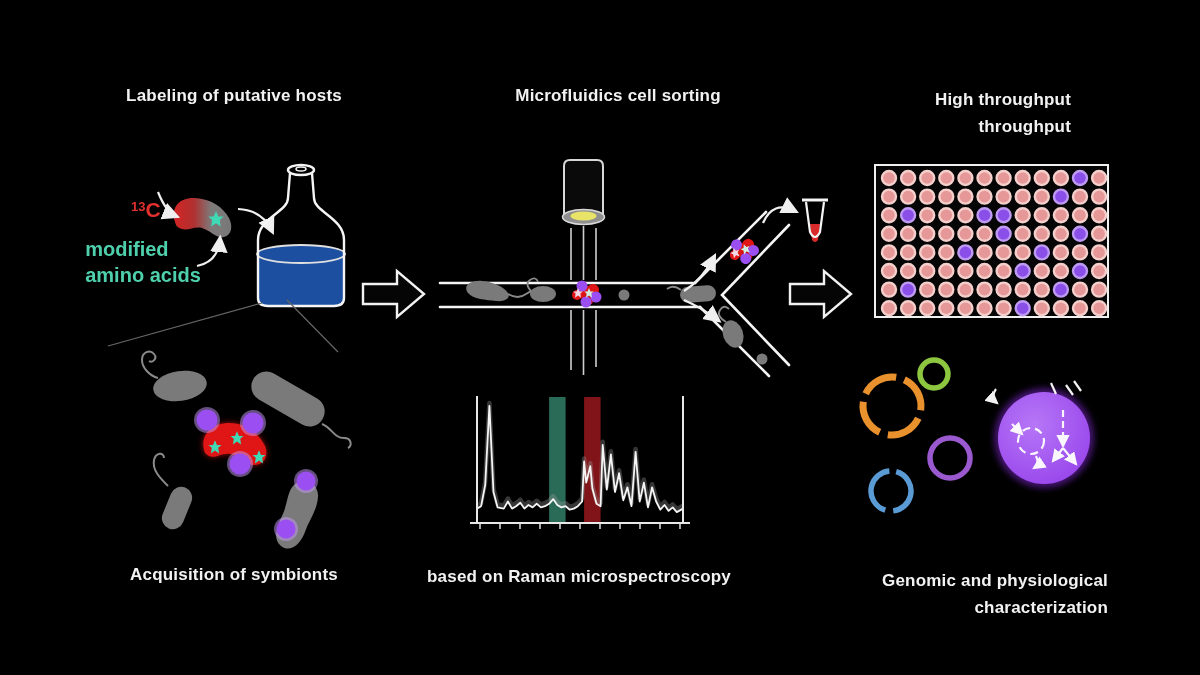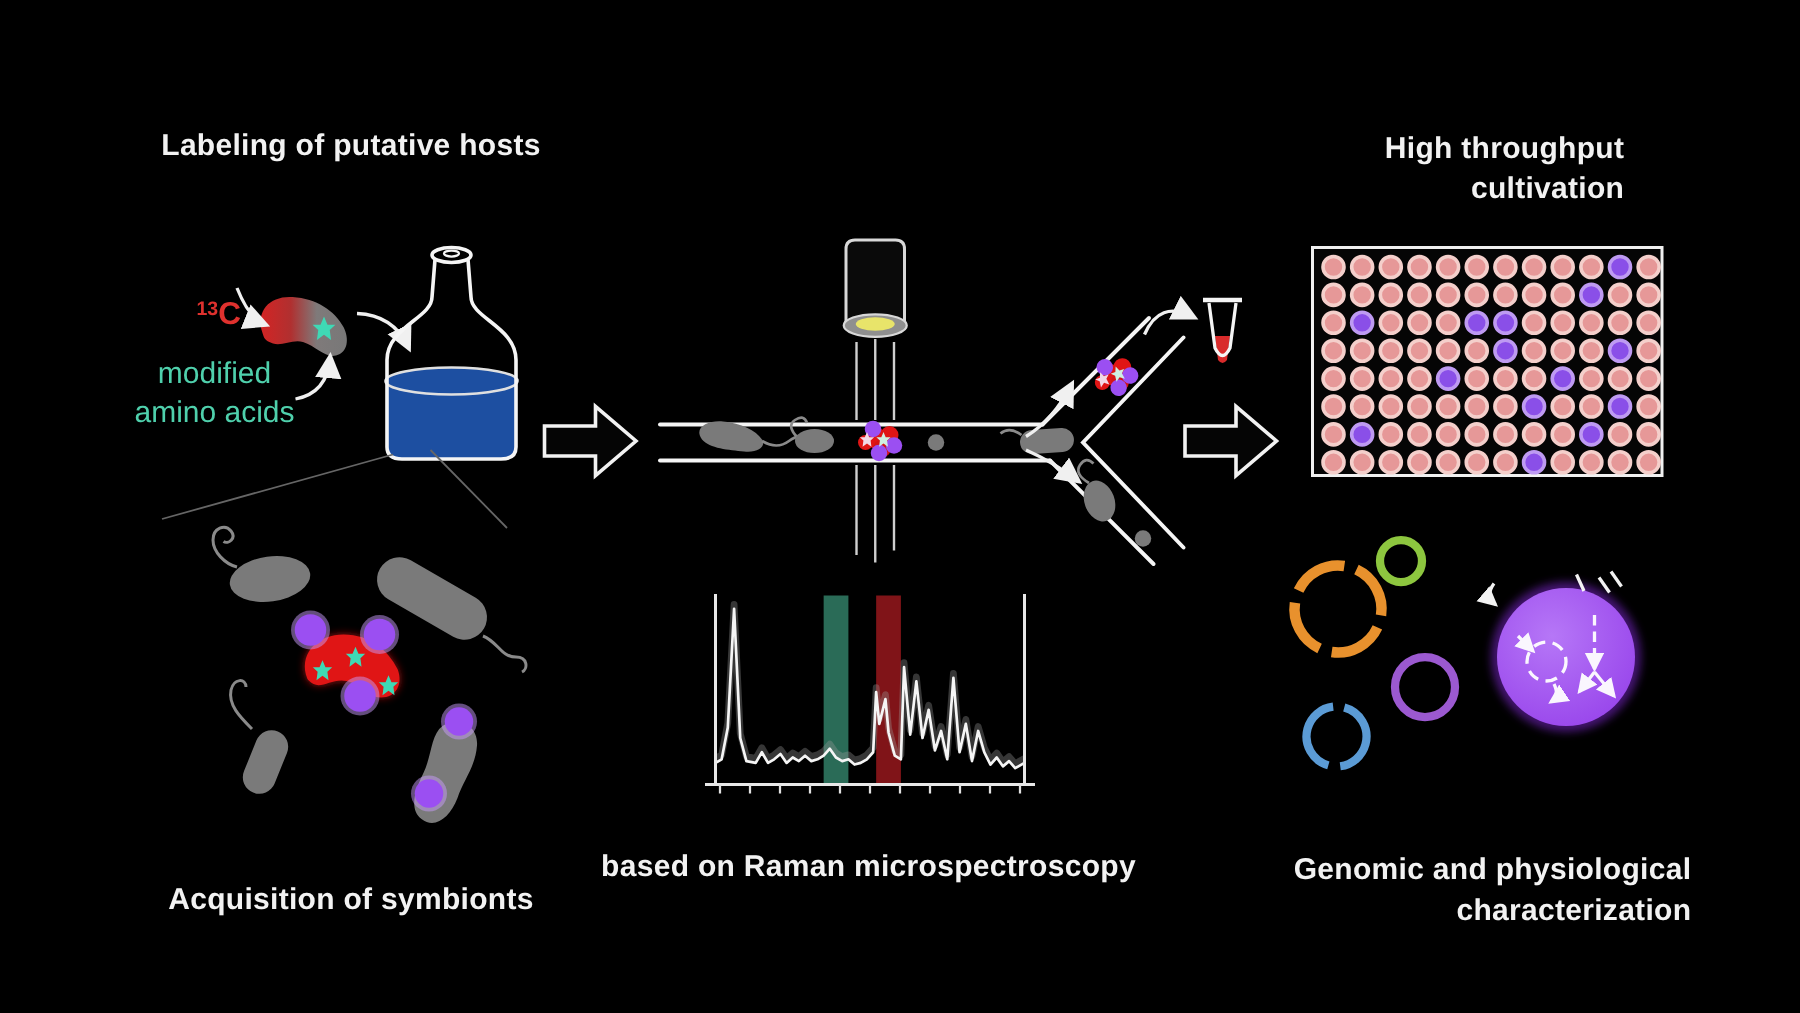--- a/index.html
+++ b/index.html
@@ -1,25 +1,25 @@
 <!DOCTYPE html>
 <html><head>
 <meta charset="utf-8">
 <style>
   html,body{margin:0;padding:0;background:#000;}
   #stage{position:relative;width:1200px;height:675px;background:#000;overflow:hidden;
          font-family:"Liberation Sans",sans-serif;}
   #art{position:absolute;left:0;top:0;}
   .label{position:absolute;transform:translateX(-50%);white-space:nowrap;
-         color:#f2f2f2;font-weight:700;font-size:20px;letter-spacing:.2px;padding-left:24px;}
+         color:#f2f2f2;font-weight:700;font-size:17px;letter-spacing:.2px;padding-left:24px;}
   .label .line{display:block;text-align:right;line-height:27px;}
   .isotope{position:absolute;color:#e0312e;font-weight:700;font-size:21px;margin-top:34px;}
   .isotope sup{font-size:13px;vertical-align:6px;}
   .amino{position:absolute;transform:translateX(-50%);color:#4fd0ac;
-         font-weight:400;font-size:20px;text-align:center;line-height:26px;}
+         font-weight:700;font-size:20px;text-align:left;line-height:26px;}
   .amino .line{display:block;}
 </style>
 </head>
 <body>
 
 <div id="stage">
 
   <svg id="art" width="1200" height="675" viewBox="0 0 1200 675">
     <defs>
       <linearGradient id="beanGrad" x1="0" y1="0" x2="1" y2="0">
@@ -301,31 +301,32 @@
         <path d="M1063,448 L1076,464" marker-end="url(#ahs)"></path>
         <path d="M996,389 Q990,397 997,403" marker-end="url(#ahs)"></path>
         <line x1="1051" y1="383" x2="1056" y2="394"></line>
         <line x1="1066" y1="385" x2="1073" y2="395"></line>
         <line x1="1074" y1="381" x2="1081" y2="391"></line>
       </g>
     </g>
   </svg>
 
   <div class="label" style="left:222px;top:86px">Labeling of putative hosts</div>
+  <div class="label" style="left:606px;top:86px">Microfluidics cell sorting</div>
   <div class="label" style="left:991px;top:86px">
     <span class="line">High throughput</span>
-    <span class="line">cultivation</span>
+    <span class="line">throughput</span>
   </div>
 
   <div class="isotope" style="left:131px;top:164px"><sup>13</sup><span>C</span></div>
 
   <div class="amino" style="left:143px;top:236px">
     <span class="line">modified</span>
     <span class="line">amino acids</span>
   </div>
 
-  <div class="label" style="left:222px;top:589px">Acquisition of symbionts</div>
+  <div class="label" style="left:222px;top:565px">Acquisition of symbionts</div>
   <div class="label" style="left:567px;top:567px">based on Raman microspectroscopy</div>
   <div class="label" style="left:983px;top:567px">
     <span class="line">Genomic and physiological</span>
     <span class="line">characterization</span>
   </div>
 </div>
 
 </body></html>

